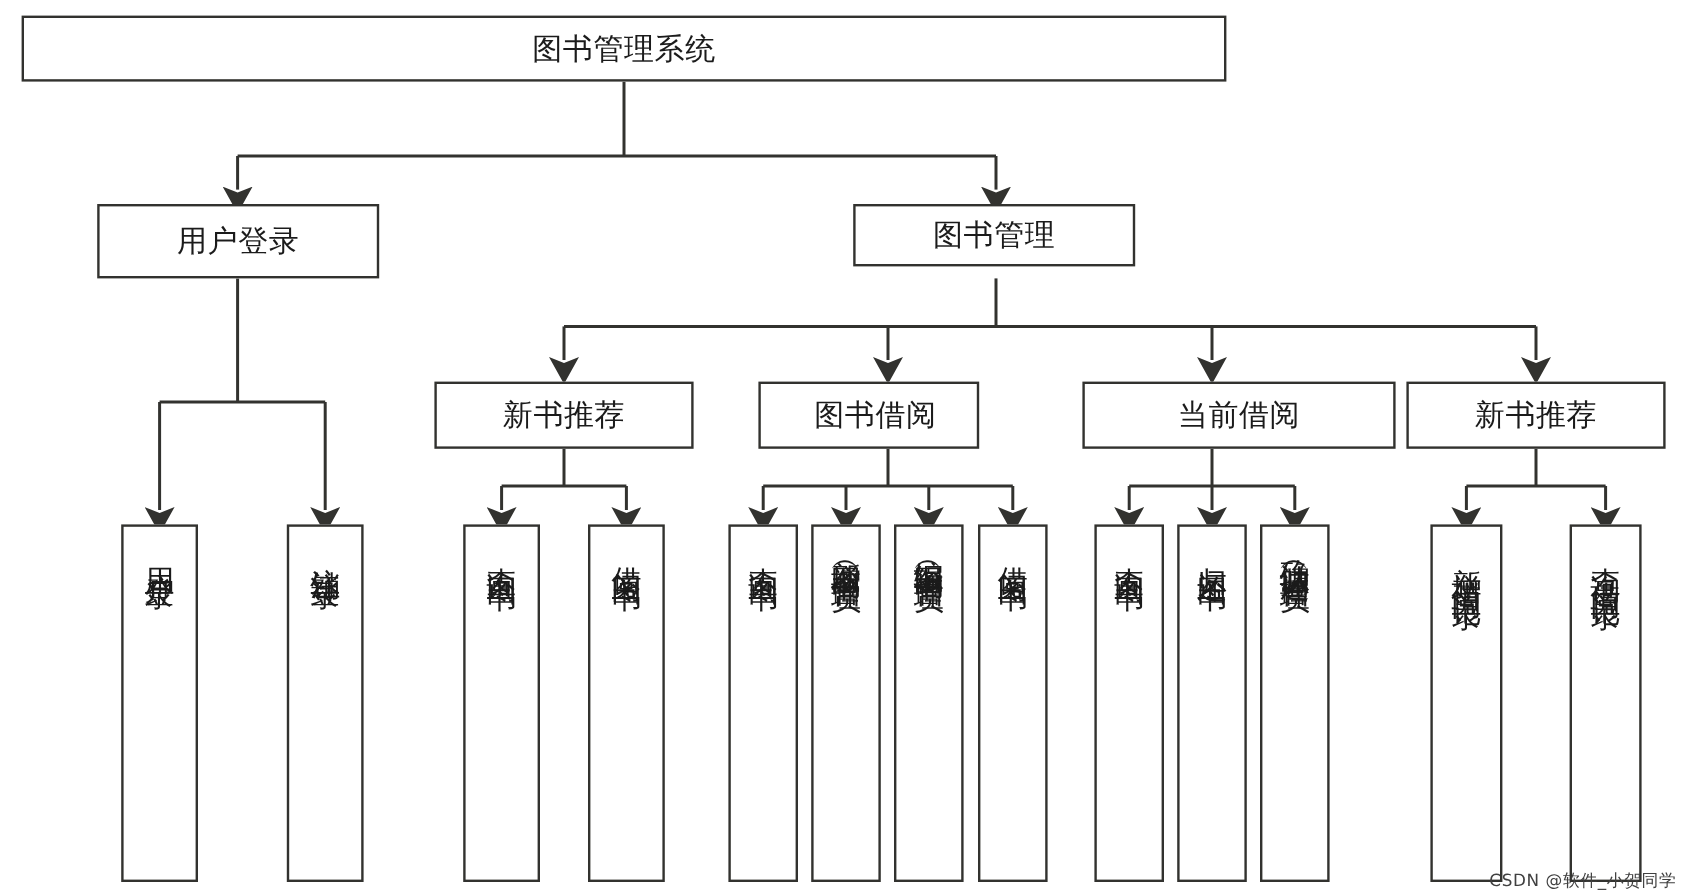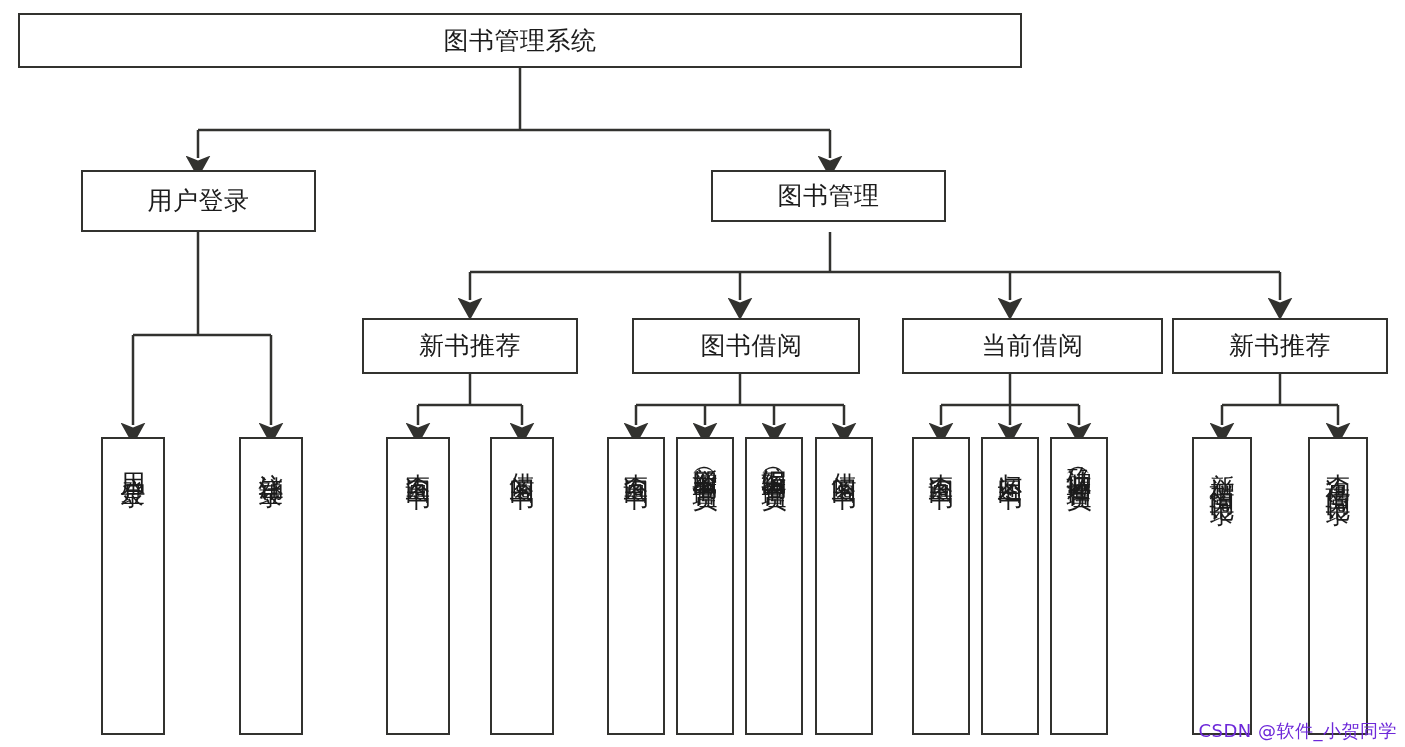--- a/index.html
+++ b/index.html
@@ -64,22 +64,22 @@
   .node.vertical.tall .label {
     letter-spacing: 3px;
   }
   .node.vertical.mid .label {
     letter-spacing: 6px;
   }
   #watermark {
     position: absolute;
     right: 8px;
     bottom: 4px;
-    font-size: 18px;
-    color: #6d28d9;
+    font-size: 14px;
+    color: #404040;
     letter-spacing: 0.5px;
     white-space: nowrap;
     font-family: "DejaVu Sans", "Liberation Sans", sans-serif;
   }
 </style>
 </head>
 <body>
 
 <div id="canvas">
 
@@ -141,21 +141,21 @@
   <div class="node horizontal" style="left:81px; top:170px; width:235px; height:62px;">
     <span class="label">用户登录</span>
   </div>
   <div class="node horizontal" style="left:711px; top:170px; width:235px; height:52px;">
     <span class="label">图书管理</span>
   </div>
 
   <div class="node horizontal" style="left:362px; top:318px; width:216px; height:56px;">
     <span class="label">新书推荐</span>
   </div>
-  <div class="node horizontal" style="left:632px; top:318px; width:228px; height:56px;padding-left:11px;">
+  <div class="node horizontal" style="left:632px; top:318px; width:184px; height:56px;padding-left:11px;">
     <span class="label">图书借阅</span>
   </div>
   <div class="node horizontal" style="left:902px; top:318px; width:261px; height:56px;">
     <span class="label">当前借阅</span>
   </div>
   <div class="node horizontal" style="left:1172px; top:318px; width:216px; height:56px;">
     <span class="label">新书推荐</span>
   </div>
 
   <div class="node vertical" style="left:101px; top:437px; width:64px; height:298px;">

